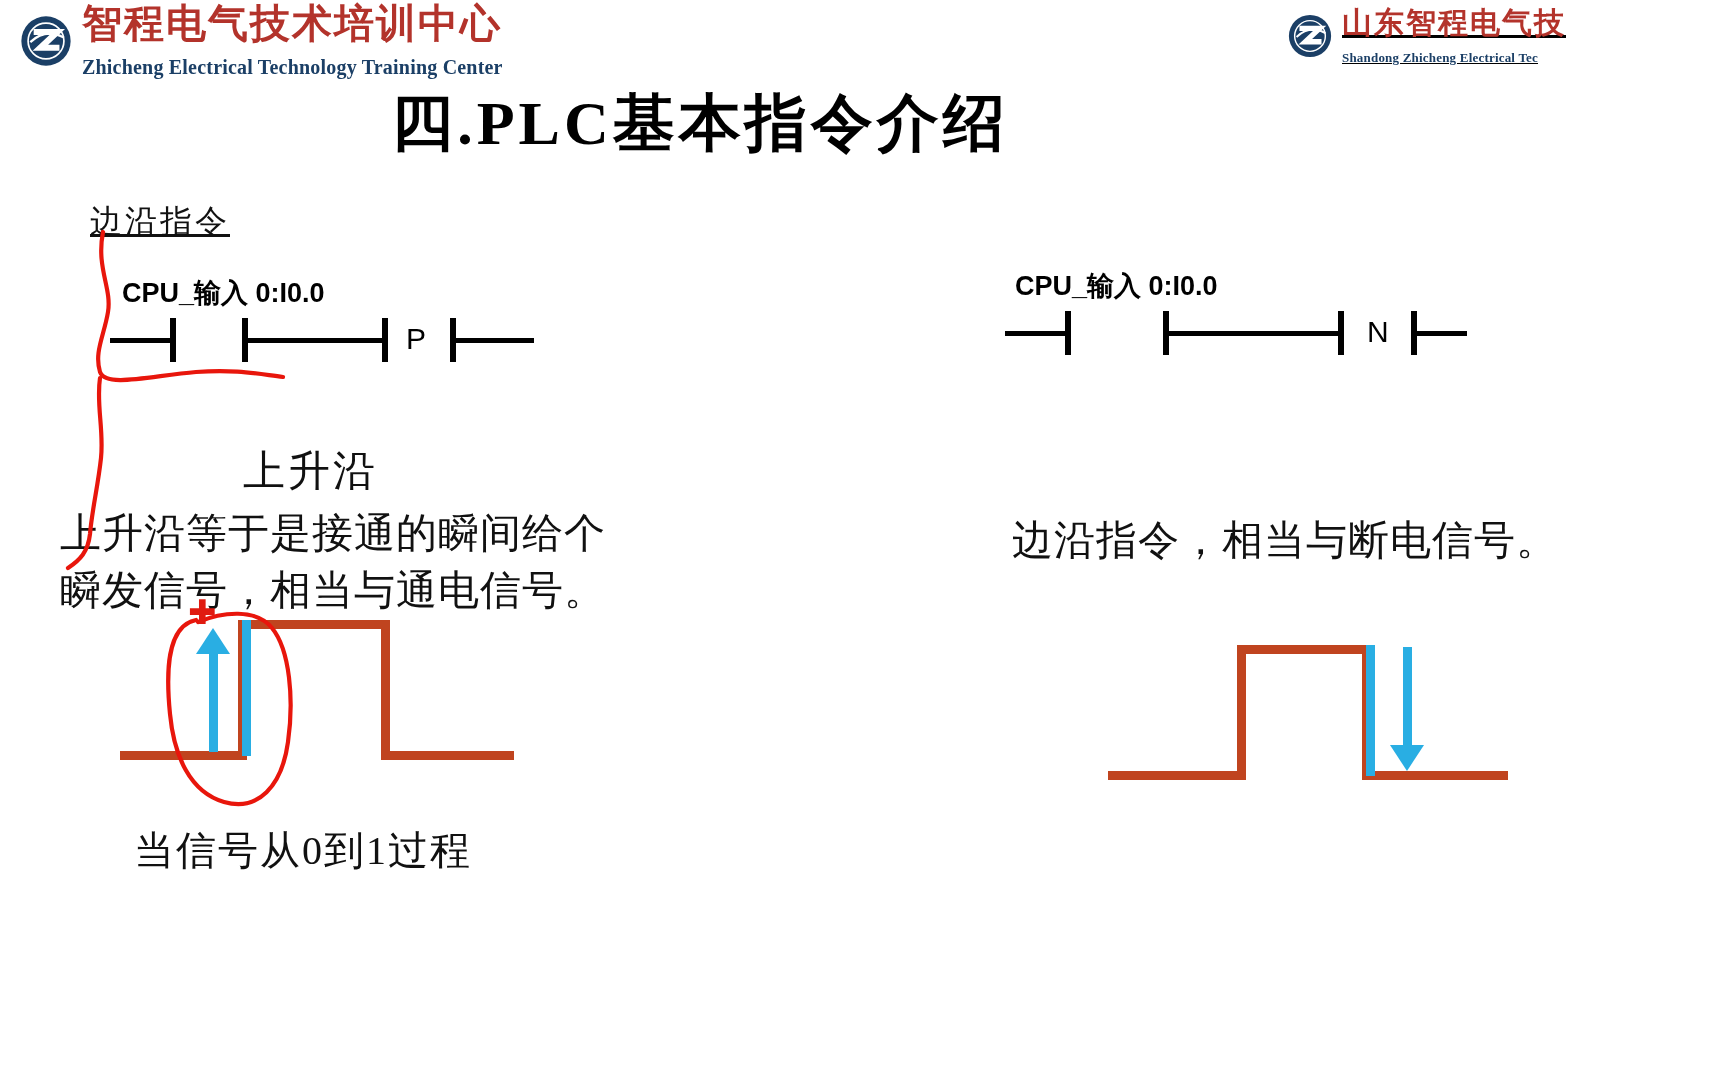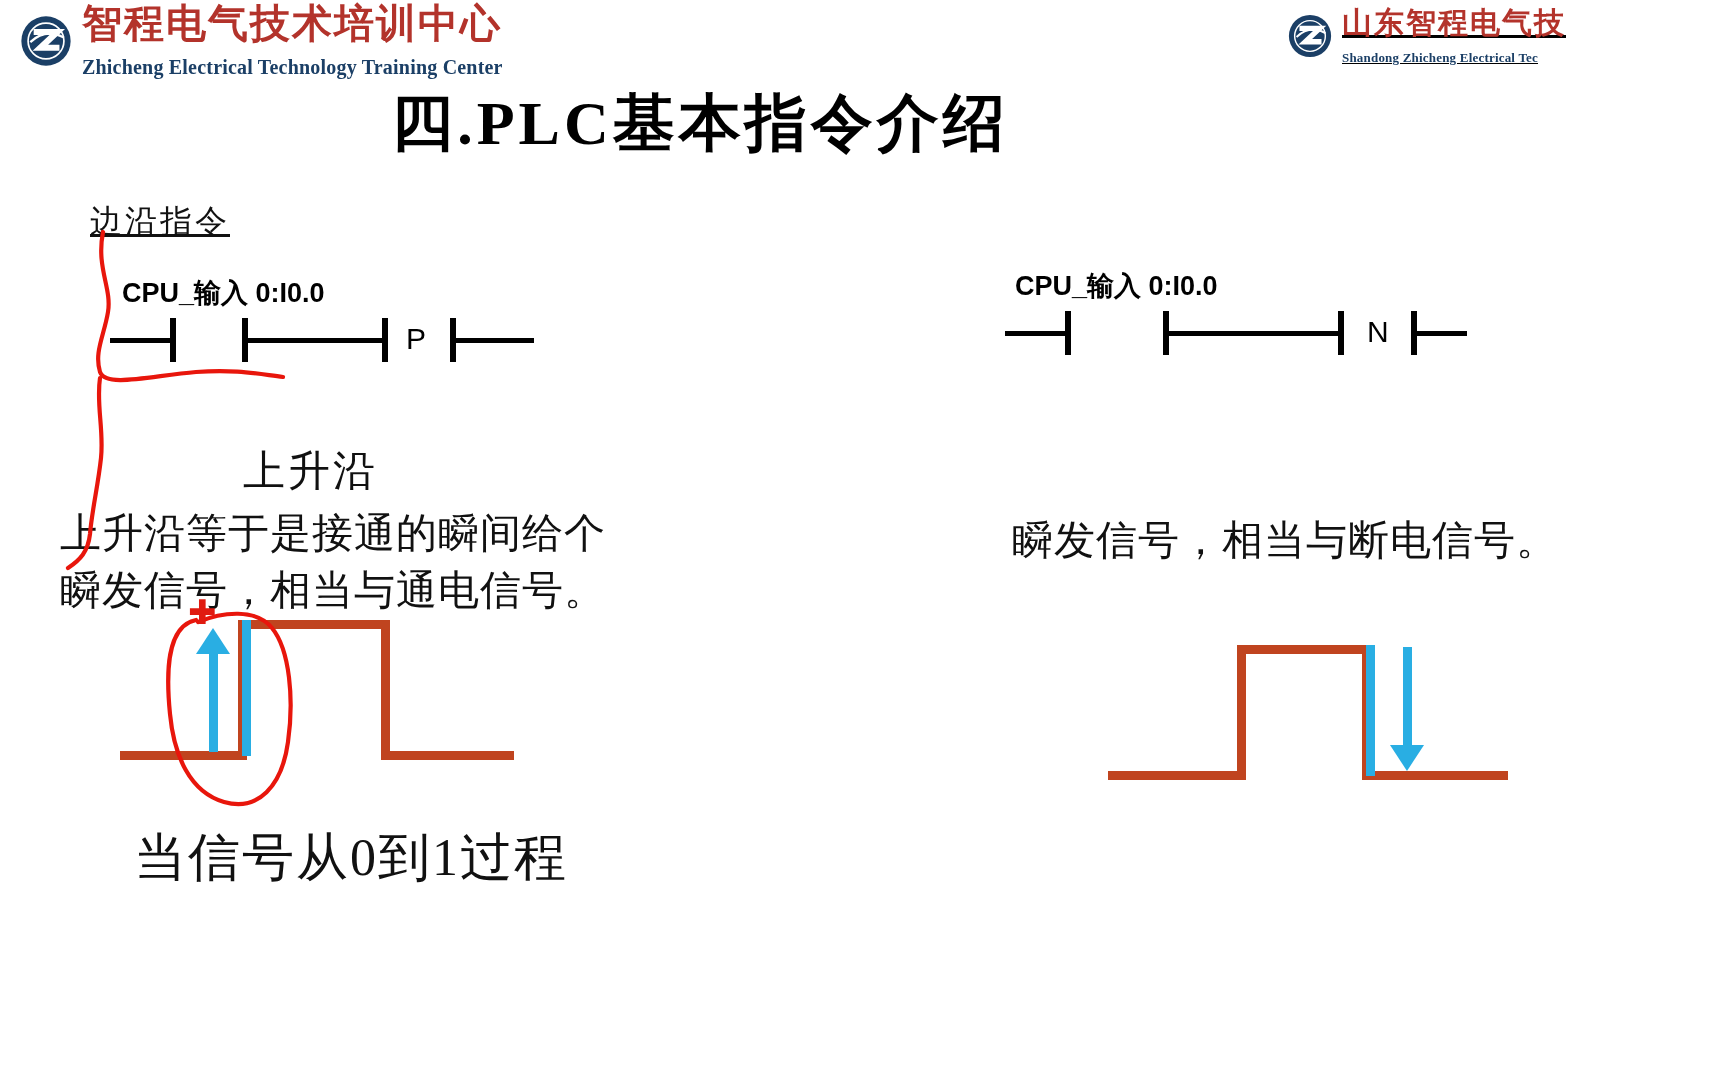--- a/index.html
+++ b/index.html
@@ -49,21 +49,21 @@
   }
 
   .lbl-edge{position:absolute;left:90px;top:200px;font-size:32px;letter-spacing:3px;text-decoration:underline;}
   .lbl-rise{position:absolute;left:243px;top:443px;font-size:42px;letter-spacing:3px;}
   .lbl-fall{position:absolute;left:1243px;top:423px;font-size:42px;letter-spacing:3px;}
 
   .para{position:absolute;font-size:41px;line-height:1.38;letter-spacing:1px;}
   .para-left{left:60px;top:505px;}
   .para-right{left:1012px;top:512px;}
 
-  .cap{position:absolute;font-size:52px;letter-spacing:2px;}
+  .cap{position:absolute;font-size:40px;letter-spacing:2px;}
   .cap-left{left:134px;top:823px;}
   .cap-right{left:1155px;top:823px;}
 
   
   .ladder{position:absolute;}
   .rung-label{
     position:absolute;white-space:nowrap;color:#000;
     font-family:"Liberation Sans","DejaVu Sans",sans-serif;
     font-size:27px;font-weight:600;letter-spacing:0px;
   }
@@ -175,21 +175,21 @@
     <div class="bar" style="left:158px;top:43px;"></div>
     <div class="wire" style="left:162px;top:63px;width:175px;"></div>
     <div class="bar" style="left:333px;top:43px;"></div>
     <span class="contact-letter" style="left:362px;top:47px;">N</span>
     <div class="bar" style="left:406px;top:43px;"></div>
     <div class="wire" style="left:410px;top:63px;width:52px;"></div>
   </div>
 
 
   <div class="cjk para para-right">
-    <div>瞬发信号，相当与断电信号。</div>
+    <div>边沿指令，相当与断电信号。</div>
   </div>
 
   <div class="wave" style="left:1108px;top:645px;width:400px;height:140px;">
     <div class="wv h" style="left:0px;top:126px;width:133px;"></div>
     <div class="wv v" style="left:129px;top:0px;height:135px;"></div>
     <div class="wv h" style="left:129px;top:0px;width:133px;"></div>
     <div class="wv v" style="left:254px;top:0px;height:135px;"></div>
     <div class="wv h" style="left:254px;top:126px;width:146px;"></div>
 
     <div class="blue v" style="left:258px;top:0px;height:131px;"></div>

